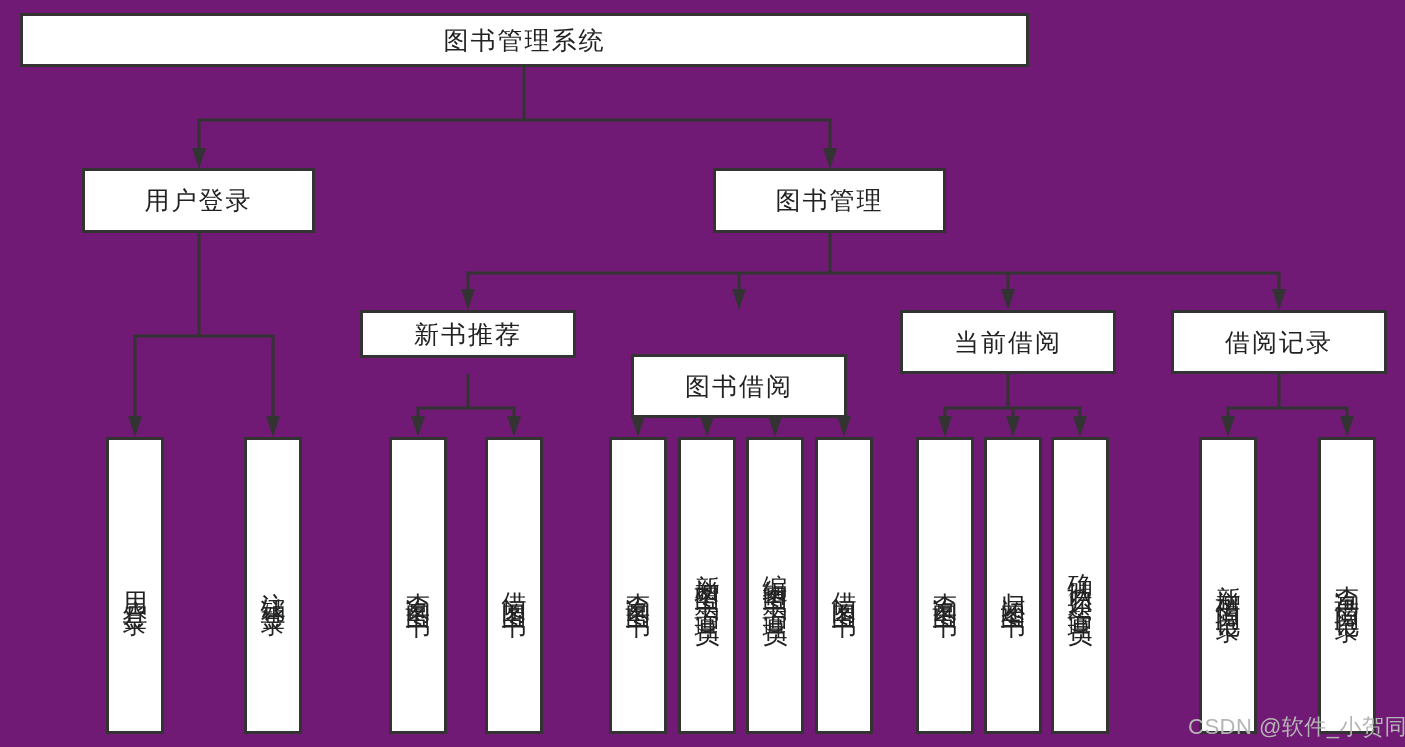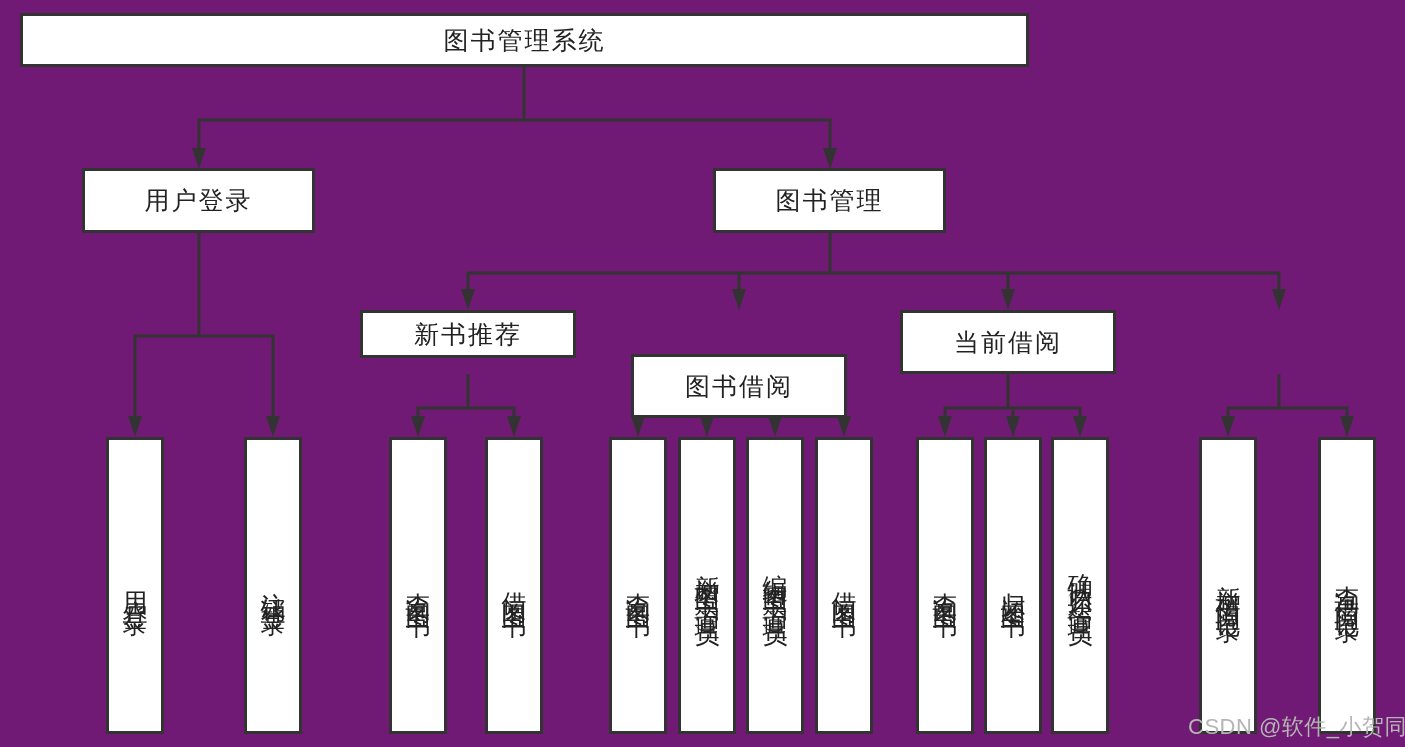--- a/index.html
+++ b/index.html
@@ -113,20 +113,23 @@
 
   <div class="node hbox" style="left:360px; top:310px; width:216px; height:48px;">
     <span class="lbl">新书推荐</span>
   </div>
   <div class="node hbox" style="left:631px; top:310px; width:216px; height:64px;margin-top:44px;">
     <span class="lbl">图书借阅</span>
   </div>
   <div class="node hbox" style="left:900px; top:310px; width:216px; height:64px;">
     <span class="lbl">当前借阅</span>
   </div>
+  <div class="node hbox" style="left:1171px; top:310px; width:216px; height:64px;">
+    <span class="lbl">借阅记录</span>
+  </div>
 
   <div class="node vbox" style="left:106px; top:437px; width:58px; height:297px;">
     <span class="lbl">用户登录</span>
   </div>
   <div class="node vbox" style="left:244px; top:437px; width:58px; height:297px;">
     <span class="lbl">注销登录</span>
   </div>
 
   <div class="node vbox" style="left:389px; top:437px; width:58px; height:297px;">
     <span class="lbl">查询图书</span>

